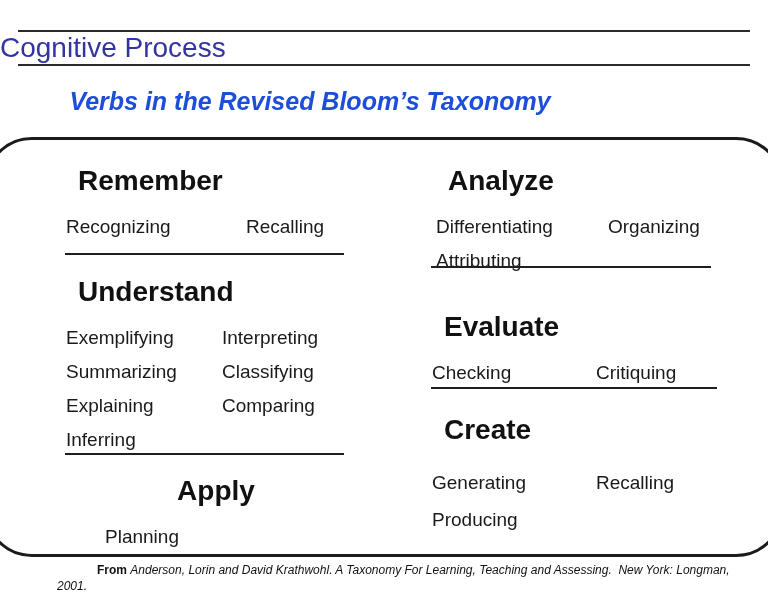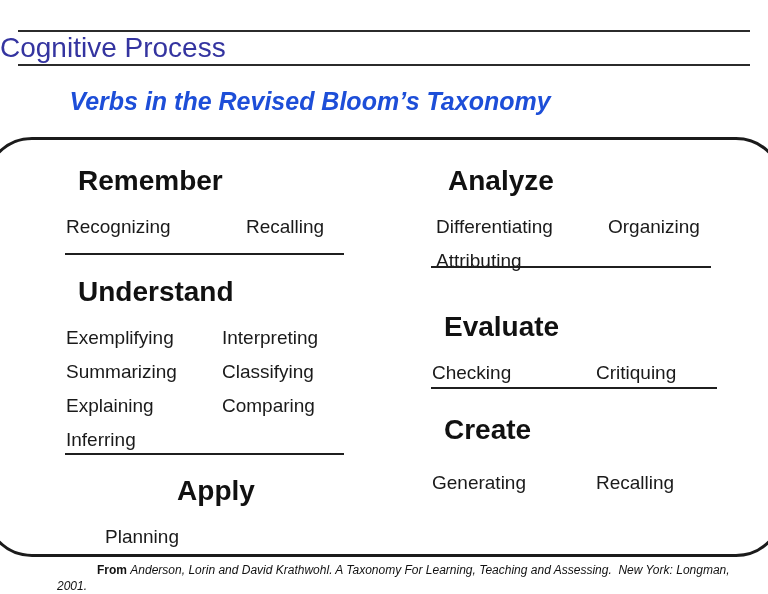--- a/index.html
+++ b/index.html
@@ -161,16 +161,17 @@
   </div>
 </div>
 
 <div class="divider div-4"></div>
 
 <div class="section sec-create">
   <h2>Create</h2>
   <div class="verbs">
     <span>Generating</span>
     <span>Recalling</span>
+    <span>Producing</span>
   </div>
 </div>
 
 <div class="footer"><span class="prefix">From </span><span class="cite">Anderson, Lorin and David Krathwohl. A Taxonomy For Learning, Teaching and Assessing.  New York: Longman, 2001.</span></div>
 
 </body></html>

